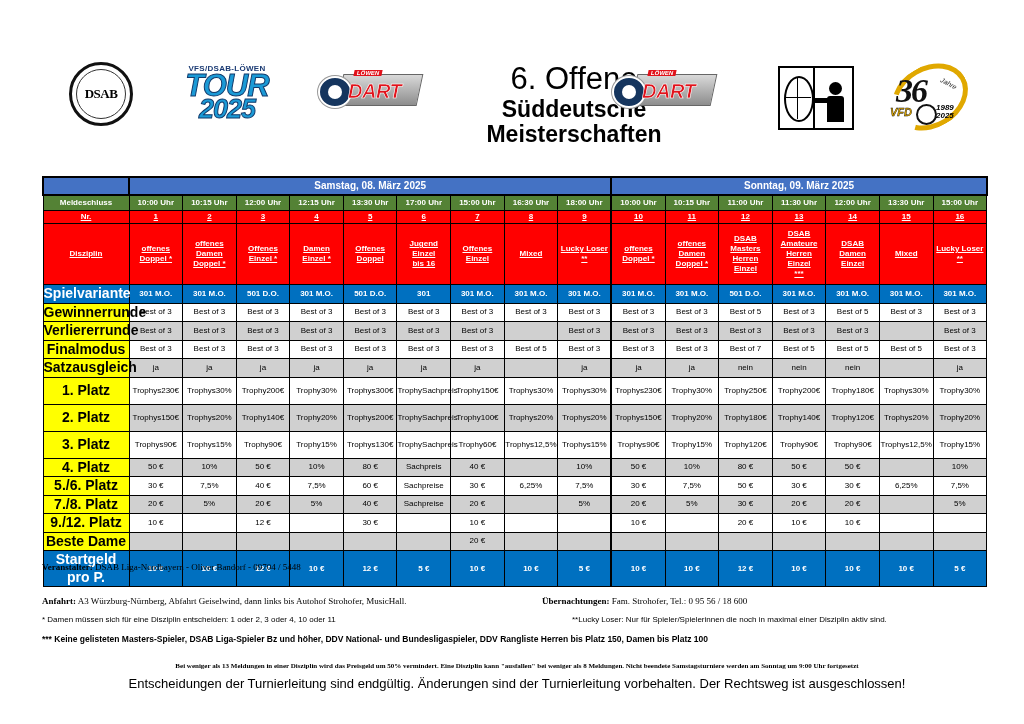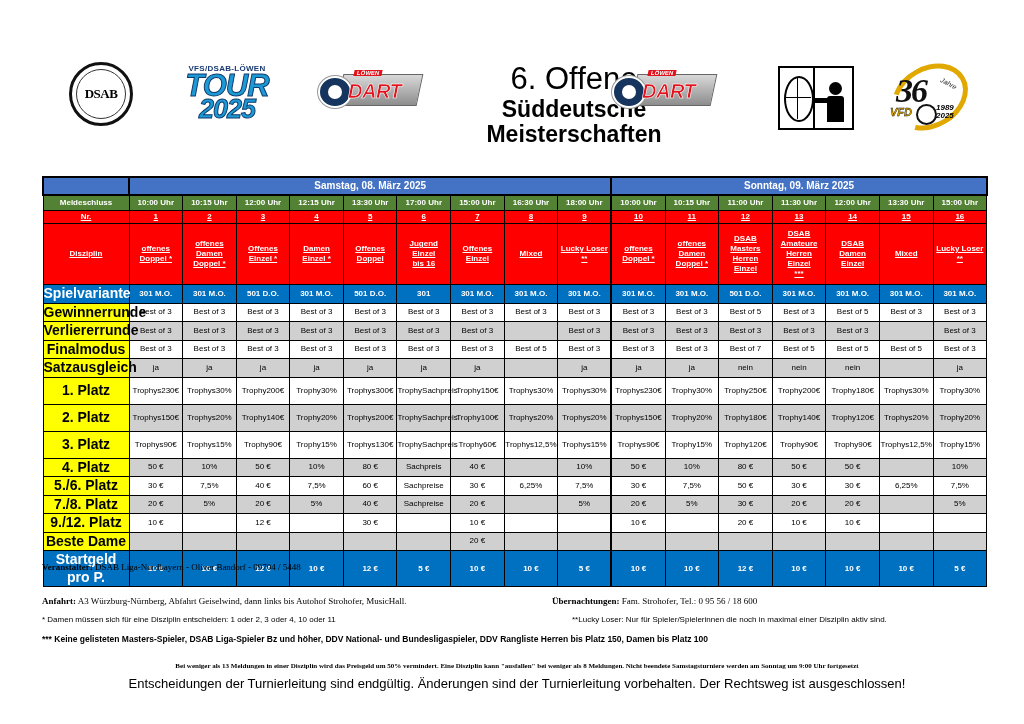--- a/index.html
+++ b/index.html
@@ -130,21 +130,21 @@
   .white{background:#ffffff;}
   .h14{height:14px;}
   .h26{height:26px;}
   .sep{border-left:2px solid #000;}
   .dis-cell span{display:block;}
 
   
   .footer{position:absolute;left:42px;top:562px;width:950px;font-family:"Liberation Serif",serif;}
   .f-line{font-size:9px;margin-bottom:24px;}
   .f-line b{font-weight:bold;}
-  .f-row{display:flex;justify-content:flex-start;font-size:9px;margin-bottom:9px;gap:10px;}
+  .f-row{display:flex;justify-content:flex-start;font-size:9px;margin-bottom:9px;}
   .f-row .left{width:500px;}
   .f-notes{
     display:flex;font-size:8px;margin-bottom:10px;
     font-family:"Liberation Sans",sans-serif;
   }
   .f-notes .n1{width:530px;}
   .f-star3{font-size:8.5px;font-weight:bold;margin-bottom:18px;font-family:"Liberation Sans",sans-serif;}
   .f-small{
     font-size:7px;font-weight:bold;text-align:center;width:950px;
     font-family:"Liberation Serif",serif;margin-bottom:6px;

